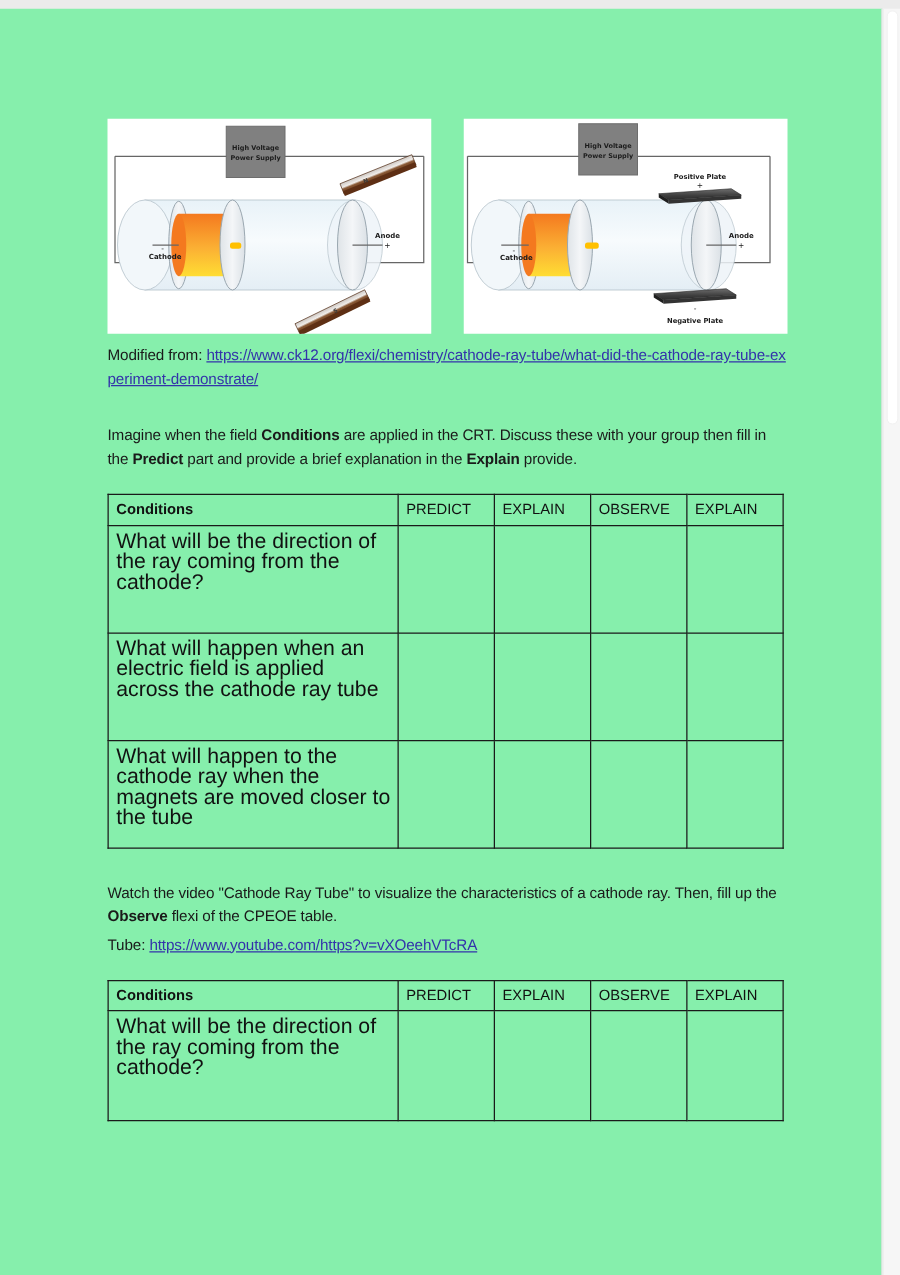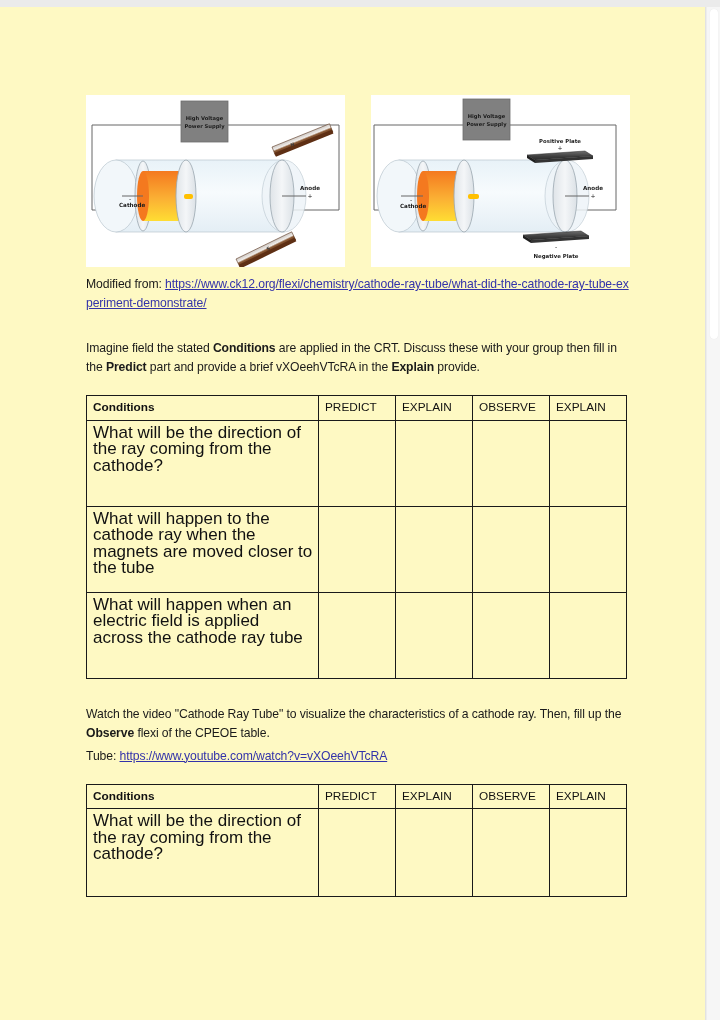--- a/index.html
+++ b/index.html
@@ -15,21 +15,21 @@
   }
   #top-strip {
     position: absolute; top: 0; left: 0;
     width: 720px; height: 7px;
     background: #ebebeb;
   }
   #page-sheet {
     position: absolute;
     top: 7px; left: 0;
     width: 706px; height: 1013px;
-    background: #fef9c3;
+    background: #86efac;
     border-right: 1px solid #e2e2e2;
   }
   #scroll-track {
     position: absolute;
     top: 7px; right: 0;
     width: 14px; height: 1013px;
     background: #f6f6f6;
     border-left: 1px solid #ededed;
   }
   #scroll-thumb {
@@ -286,21 +286,21 @@
           <g>
             <text x="212" y="95" font-family="DejaVu Sans, sans-serif" font-size="5.6" fill="#1b1b1b" font-weight="bold">Anode</text>
             <text x="222" y="103" font-family="DejaVu Sans, sans-serif" font-size="6" fill="#1b1b1b" text-anchor="middle">+</text>
           </g>
         </svg>
       </div>
     </div>
 
     <p class="para"><span>Modified from: </span><a class="link" href="#">https://www.ck12.org/flexi/chemistry/cathode-ray-tube/what-did-the-cathode-ray-tube-experiment-demonstrate/</a></p>
 
-    <p class="para spaced"><span>Imagine field the stated </span><b>Conditions</b><span> are applied in the CRT. Discuss these with your group then fill in the </span><b>Predict</b><span> part and provide a brief vXOeehVTcRA in the </span><b>Explain</b><span> provide.</span></p>
+    <p class="para spaced"><span>Imagine when the field </span><b>Conditions</b><span> are applied in the CRT. Discuss these with your group then fill in the </span><b>Predict</b><span> part and provide a brief explanation in the </span><b>Explain</b><span> provide.</span></p>
 
     <table class="cpeoe">
       <colgroup>
         <col class="c-cond">
           <col class="c-pred">
           <col class="c-exp1">
           <col class="c-obs">
           <col class="c-exp2">
       </colgroup>
       <thead>
@@ -314,38 +314,38 @@
       </thead>
       <tbody>
         <tr>
           <td class="cond-cell">What will be the direction of the ray coming from the cathode?</td>
           <td class="cond-cell"></td>
           <td class="cond-cell"></td>
           <td class="cond-cell"></td>
           <td class="cond-cell"></td>
         </tr>
         <tr>
+          <td class="cond-cell">What will happen when an electric field is applied across the cathode ray tube</td>
+          <td class="cond-cell"></td>
+          <td class="cond-cell"></td>
+          <td class="cond-cell"></td>
+          <td class="cond-cell"></td>
+        </tr>
+        <tr>
           <td class="cond-cell">What will happen to the cathode ray when the magnets are moved closer to the tube</td>
-          <td class="cond-cell"></td>
-          <td class="cond-cell"></td>
-          <td class="cond-cell"></td>
-          <td class="cond-cell"></td>
-        </tr>
-        <tr>
-          <td class="cond-cell">What will happen when an electric field is applied across the cathode ray tube</td>
           <td class="cond-cell"></td>
           <td class="cond-cell"></td>
           <td class="cond-cell"></td>
           <td class="cond-cell"></td>
         </tr>
       </tbody>
     </table>
 
     <p class="para spaced"><span>Watch the video "Cathode Ray Tube" to visualize the characteristics of a cathode ray. Then, fill up the </span><b>Observe</b><span> flexi of the CPEOE table.</span></p>
-    <p class="para"><span>Tube: </span><a class="link" href="#">https://www.youtube.com/watch?v=vXOeehVTcRA</a></p>
+    <p class="para"><span>Tube: </span><a class="link" href="#">https://www.youtube.com/https?v=vXOeehVTcRA</a></p>
 
     <table class="cpeoe">
       <colgroup>
         <col class="c-cond">
           <col class="c-pred">
           <col class="c-exp1">
           <col class="c-obs">
           <col class="c-exp2">
       </colgroup>
       <thead>

